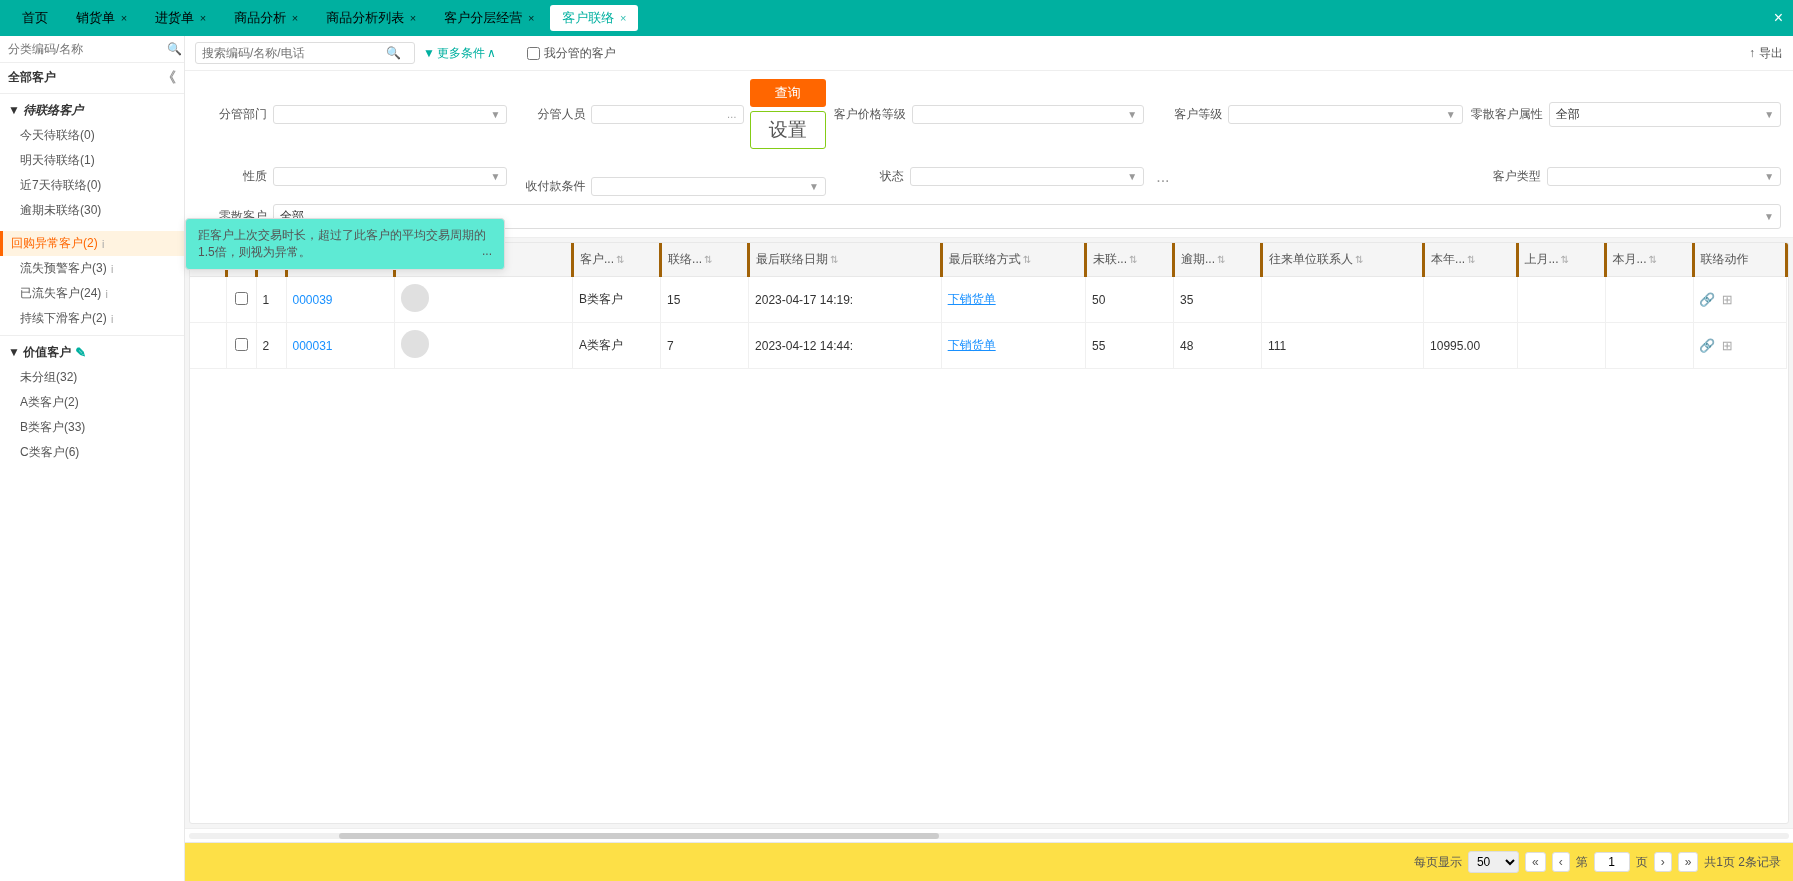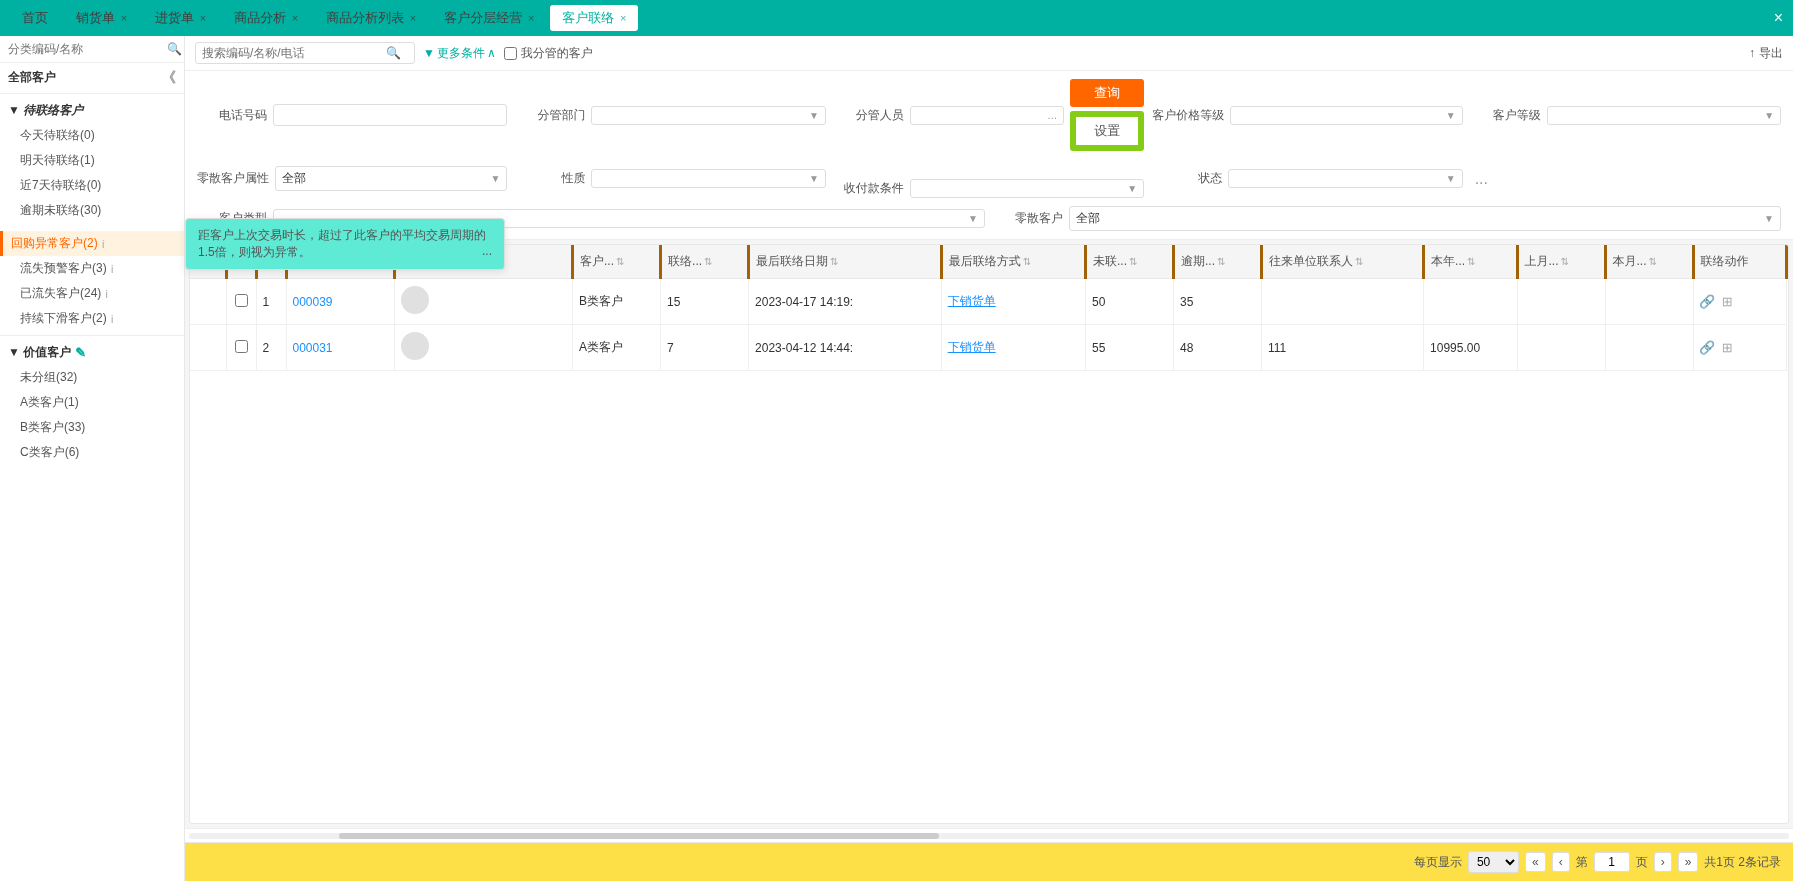--- a/index.html
+++ b/index.html
@@ -9,21 +9,21 @@
     .top-nav {
       background: #00b0a0;
       height: 36px;
       display: flex;
       align-items: center;
       padding: 0 10px;
       gap: 4px;
       position: relative;
     }
     .nav-item {
-      color: #404040;
+      color: #000000;
       padding: 4px 12px;
       cursor: pointer;
       border-radius: 3px;
       white-space: nowrap;
       font-size: 13px;
     }
     .nav-item.active {
       background: #fff;
       color: #00b0a0;
     }
@@ -183,20 +183,21 @@
       cursor: pointer;
       gap: 2px;
       white-space: nowrap;
     }
     .my-customers {
       display: flex;
       align-items: center;
       gap: 4px;
       color: #555;
       cursor: pointer;
+      margin-left: 23px;
     }
     .export-btn {
       margin-left: auto;
       display: flex;
       align-items: center;
       gap: 4px;
       color: #555;
       cursor: pointer;
     }
     .filter-label {
@@ -238,25 +239,25 @@
       color: #fff;
       border: none;
       border-radius: 3px;
       padding: 5px 18px;
       cursor: pointer;
       font-size: 13px;
     }
     .settings-btn {
       background: #fff;
       color: #555;
-      border: 6px solid #84cc16;
+      border: 1px solid #84cc16;
       border-radius: 3px;
       padding: 5px 18px;
       cursor: pointer;
-      font-size: 13px;
+      font-size: 19px;
     }
 
     
     .table-container {
       flex: 1;
       background: #fff;
       overflow: auto;
       margin: 4px;
       border: 1px solid #e8e8e8;
       border-radius: 3px;
@@ -426,21 +427,21 @@
         <span>持续下滑客户(2)</span>
         <span style="color:#aaa; font-size:11px;">ℹ</span>
       </div>
     </div>
     <div class="sidebar-section">
       <div class="sidebar-section-title">
         <span>▼ 价值客户</span>
         <span class="sidebar-edit-icon">✎</span>
       </div>
       <div class="sidebar-item">未分组(32)</div>
-      <div class="sidebar-item">A类客户(1)</div>
+      <div class="sidebar-item">A类客户(2)</div>
       <div class="sidebar-item">B类客户(33)</div>
       <div class="sidebar-item">C类客户(6)</div>
     </div>
   </div>
 
   <div class="tooltip-popup">
     <span>距客户上次交易时长，超过了此客户的平均交易周期的1.5倍，则视为异常。</span>
     <span style="color:#555; float:right; cursor:pointer;">...</span>
   </div>
 
@@ -461,24 +462,20 @@
         <span>我分管的客户</span>
       </div>
       <div class="export-btn">
         <span>↑</span>
         <span>导出</span>
       </div>
     </div>
 
     <div style="background:#fff; padding: 8px 12px; border-bottom: 1px solid #eee; display:flex; gap:8px; flex-wrap:wrap;">
 
-      <div style="display:flex; align-items:center; gap:6px; flex:1; min-width:280px;">
-        <span class="filter-label">电话号码</span>
-        <input class="filter-input" type="text" style="flex: 1 1 0%;">
-      </div>
       <div style="display:flex; align-items:center; gap:6px; flex:1; min-width:280px;">
         <span class="filter-label">分管部门</span>
         <div class="filter-select">
           <span class="filter-select-val"></span>
           <span class="filter-select-arrow">▼</span>
         </div>
       </div>
       <div style="display:flex; align-items:center; gap:6px; flex:1; min-width:280px;">
         <span class="filter-label">分管人员</span>
         <div class="filter-select">

